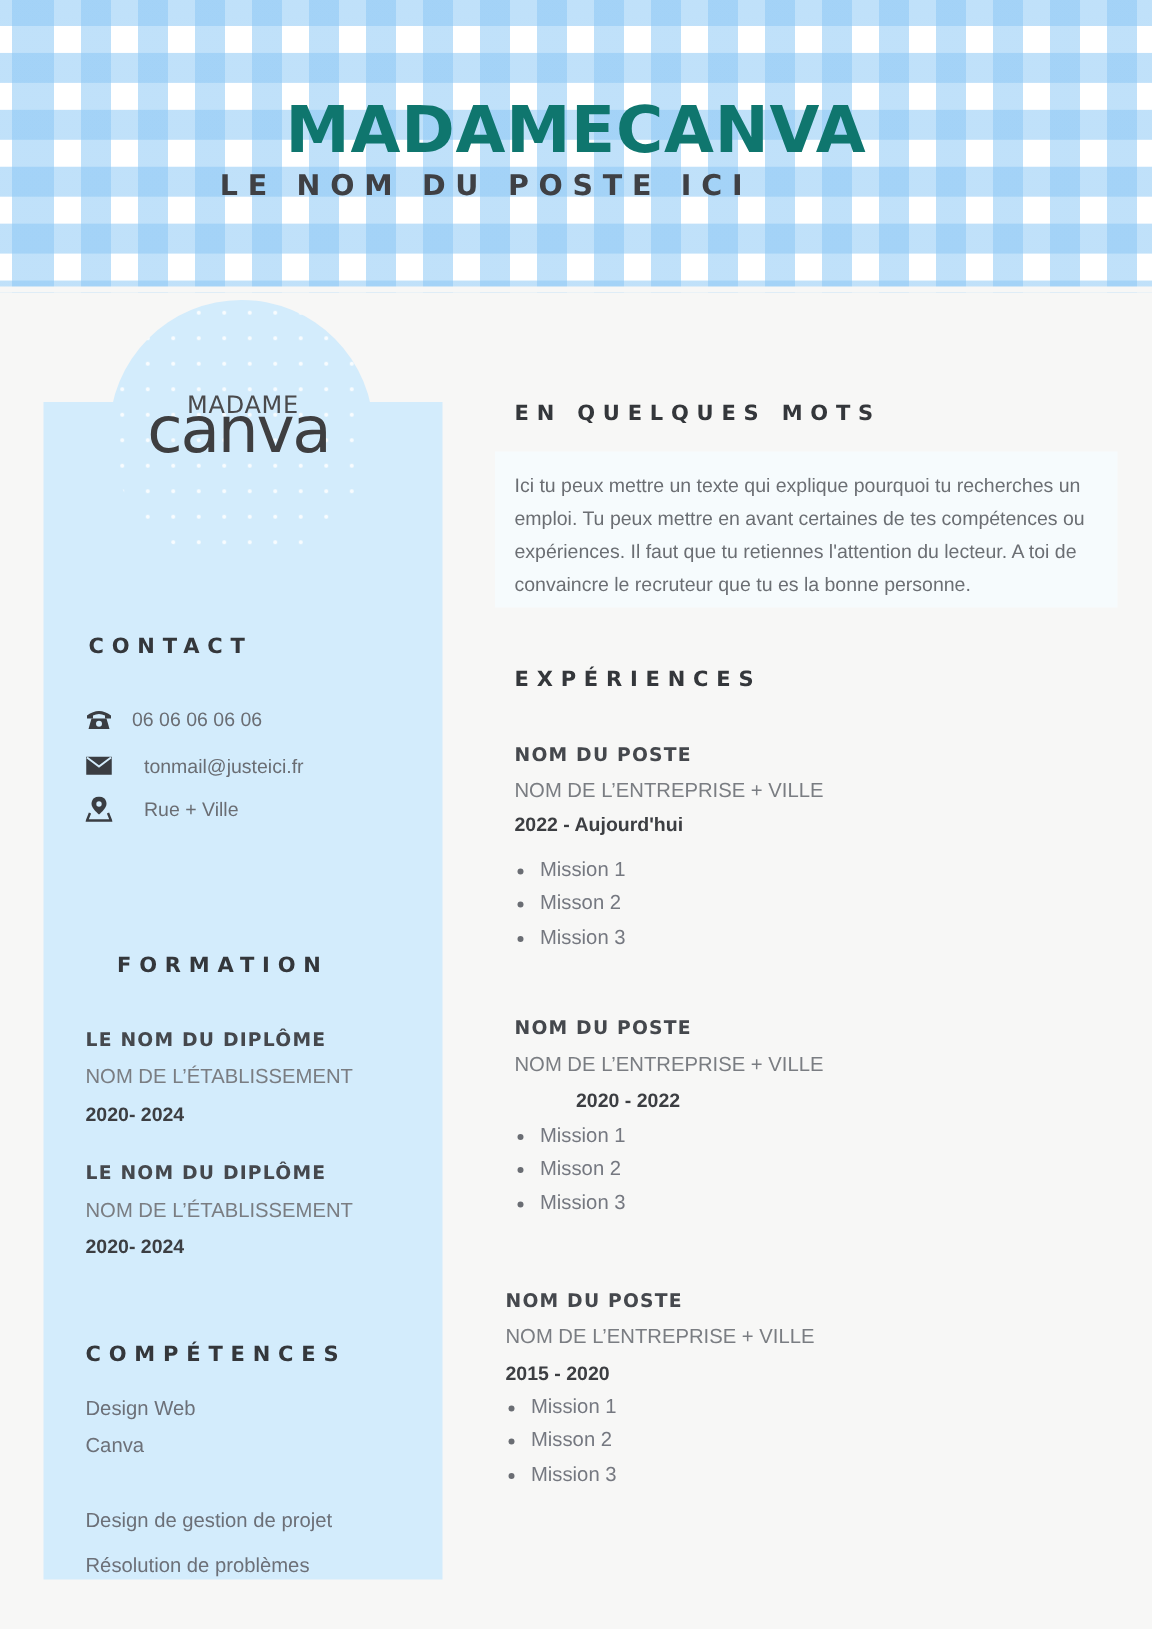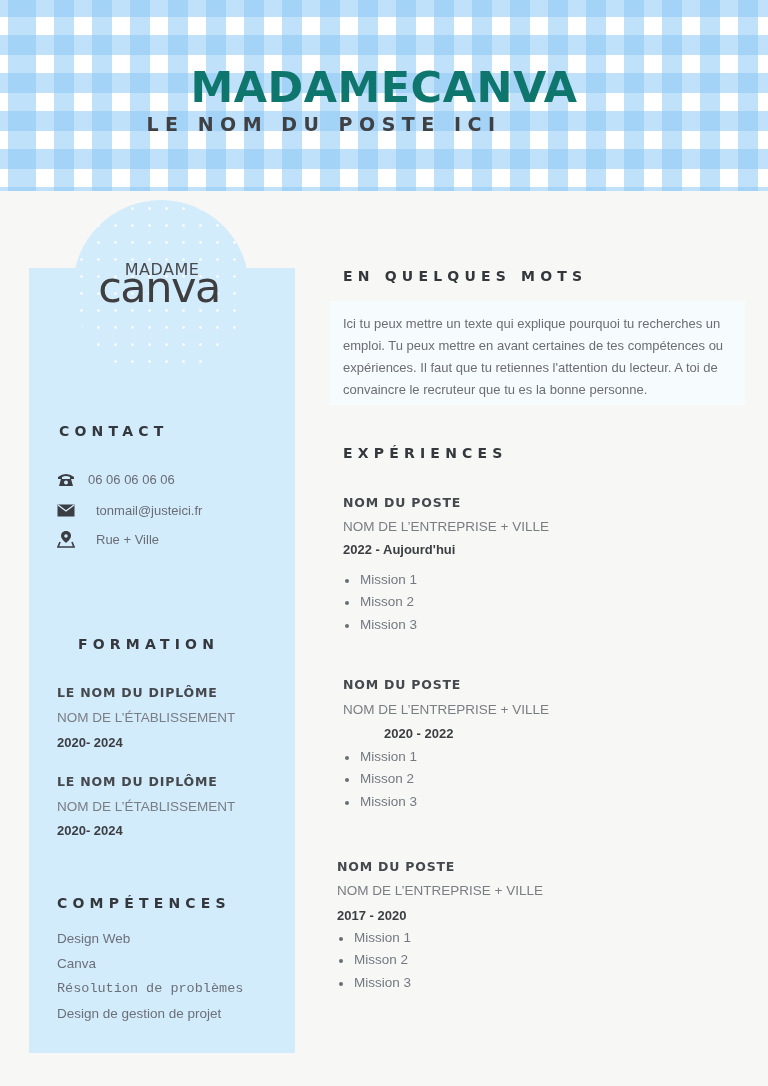--- a/index.html
+++ b/index.html
@@ -157,21 +157,21 @@
 <div class="edu-school" style="left:57px; top:710px;">NOM DE L’ÉTABLISSEMENT</div>
 <div class="edu-years" style="left:57px; top:735px;">2020- 2024</div>
 
 <div class="edu-title" style="left:57px; top:774px;">LE NOM DU DIPLÔME</div>
 <div class="edu-school" style="left:57px; top:799px;">NOM DE L’ÉTABLISSEMENT</div>
 <div class="edu-years" style="left:57px; top:823px;">2020- 2024</div>
 
 <div class="sec-heading" style="left:57px; top:895px;">COMPÉTENCES</div>
 <div class="skill" style="top:931px;">Design Web</div>
 <div class="skill" style="top:956px;">Canva</div>
-<div class="skill" style="top:981px;font-family:Liberation Mono, monospace;">Résolution de problèmes</div>
+<div class="skill" style="top:1036px;">Résolution de problèmes</div>
 <div class="skill" style="top:1006px;">Design de gestion de projet</div>
 
 <div class="sec-heading" style="left:343px; top:268px;">EN QUELQUES MOTS</div>
 <div class="summary-box"></div>
 <div class="summary-text">Ici tu peux mettre un texte qui explique pourquoi tu recherches un emploi. Tu peux mettre en avant certaines de tes compétences ou expériences. Il faut que tu retiennes l'attention du lecteur. A toi de convaincre le recruteur que tu es la bonne personne.</div>
 
 <div class="sec-heading" style="left:343px; top:445px;">EXPÉRIENCES</div>
 
 <div class="job-name" style="left:343px; top:495px;">NOM DU POSTE</div>
 <div class="job-company" style="left:343px; top:519px;">NOM DE L’ENTREPRISE + VILLE</div>
@@ -186,18 +186,18 @@
 <div class="job-company" style="left:343px; top:702px;">NOM DE L’ENTREPRISE + VILLE</div>
 <div class="job-years" style="left:343px; top:726px;margin-left:41px;">2020 - 2022</div>
 <ul class="missions" style="left:343px; top:746px;">
   <li>Mission 1</li>
   <li>Misson 2</li>
   <li>Mission 3</li>
 </ul>
 
 <div class="job-name" style="left:337px; top:859px;">NOM DU POSTE</div>
 <div class="job-company" style="left:337px; top:883px;">NOM DE L’ENTREPRISE + VILLE</div>
-<div class="job-years" style="left:337px; top:908px;">2017 - 2020</div>
+<div class="job-years" style="left:337px; top:908px;">2015 - 2020</div>
 <ul class="missions" style="left:337px; top:927px;">
   <li>Mission 1</li>
   <li>Misson 2</li>
   <li>Mission 3</li>
 </ul>
 
 </body></html>

